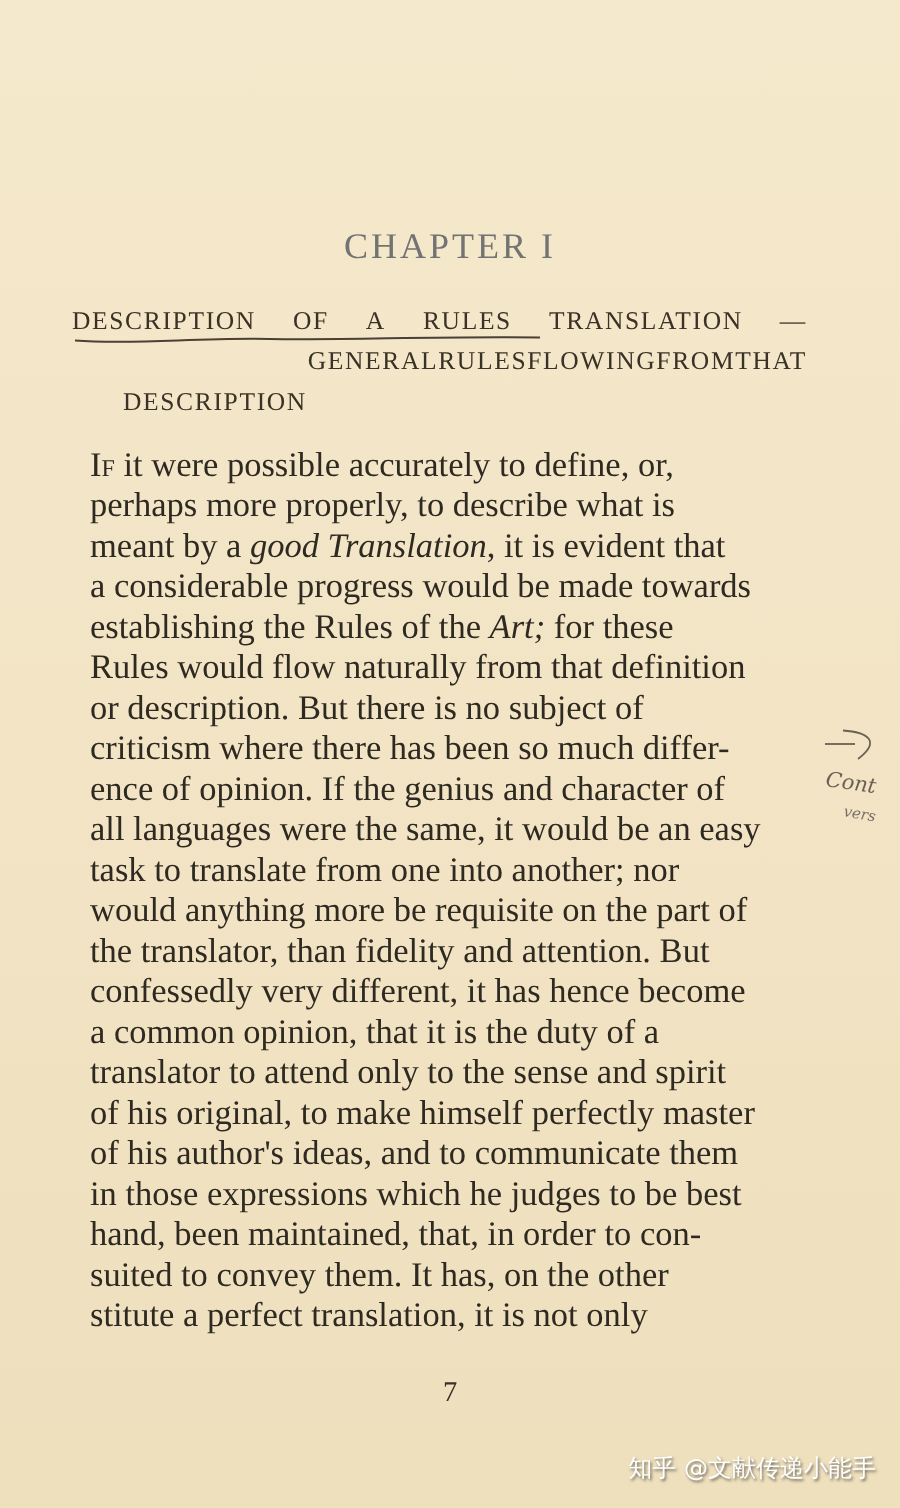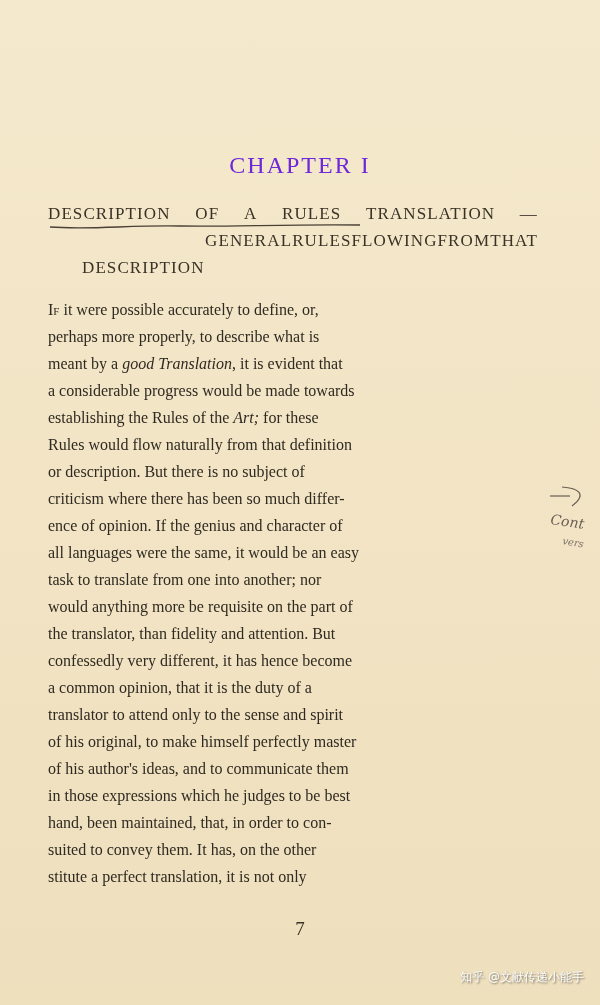--- a/index.html
+++ b/index.html
@@ -6,49 +6,49 @@
   body {
     width: 600px; height: 1005px; overflow: hidden; position: relative;
     background: #f3e6c8;
     background-image: linear-gradient(180deg, #f5e9cd 0%, #f1e3c3 60%, #eedfbd 100%);
     font-family: "Liberation Serif", "DejaVu Serif", serif;
     color: #3a3226;
   }
   .page { position: absolute; left: 0; top: 0; width: 600px; height: 1005px; }
   .chapter {
     position: absolute; top: 152px; left: 0; width: 600px; text-align: center;
-    font-size: 24px; letter-spacing: 2px; color: #6d28d9;
+    font-size: 24px; letter-spacing: 2px; color: #737373;
   }
   .heading {
     position: absolute; left: 48px; top: 200px; width: 490px;
     font-size: 17px; letter-spacing: 1.1px; line-height: 27px; color: #3a3226;
   }
   .heading .l1 { display: flex; justify-content: space-between; }
   .heading .indent { padding-left: 34px; display: flex; justify-content: flex-end; }
   .heading .l3 { padding-left: 34px; }
   .pen-line {
     position: absolute; left: 50px; top: 222px; width: 310px; height: 8px;
   }
   .body-text {
-    position: absolute; left: 48px; top: 296px; width: 491px;
-    font-size: 16px; line-height: 27px; color: #2f2a21;
+    position: absolute; left: 60px; top: 296px; width: 491px;
+    font-size: 23px; line-height: 27px; color: #2f2a21;
   }
   .body-text .line { display: flex; justify-content: space-between; white-space: nowrap; }
   .sc { font-variant: small-caps; }
   .it { font-style: italic; }
   .page-num {
     position: absolute; left: 0; width: 600px; top: 918px; text-align: center;
     font-size: 19px; color: #3a3226;
   }
   .margin-note {
     position: absolute; left: 548px; top: 484px; width: 52px; height: 70px;
   }
   .watermark {
     position: absolute; right: 16px; top: 969px;
-    font-family: "DejaVu Sans", sans-serif; font-size: 12px; color: #ffffff;
+    font-family: "DejaVu Sans", sans-serif; font-size: 16px; color: #ffffff;
     text-shadow: 1px 1px 2px rgba(0,0,0,0.55);
   }
 </style>
 </head>
 <body>
 
 <div class="page">
 
   <div class="chapter">CHAPTER I</div>
 

